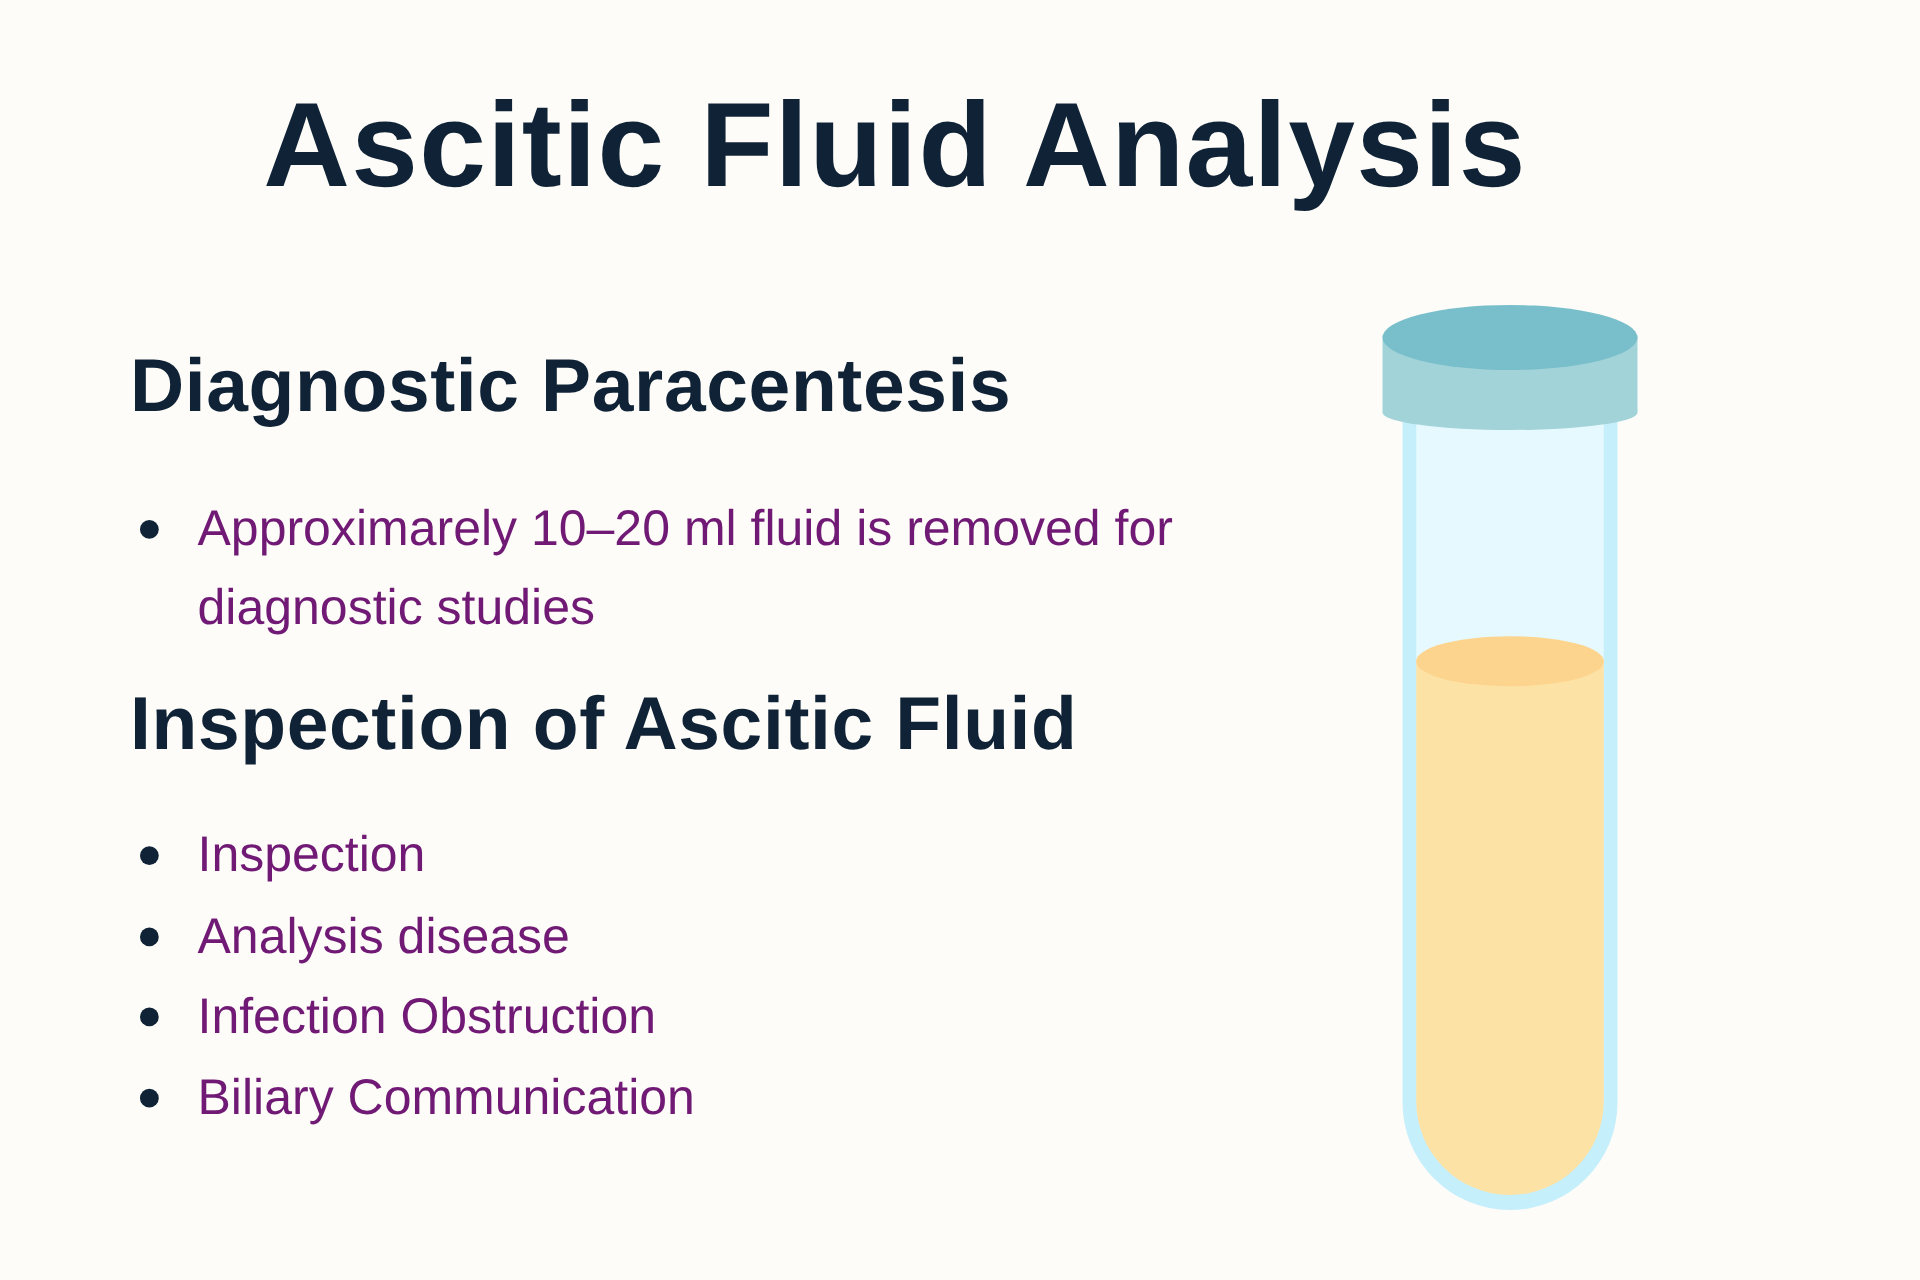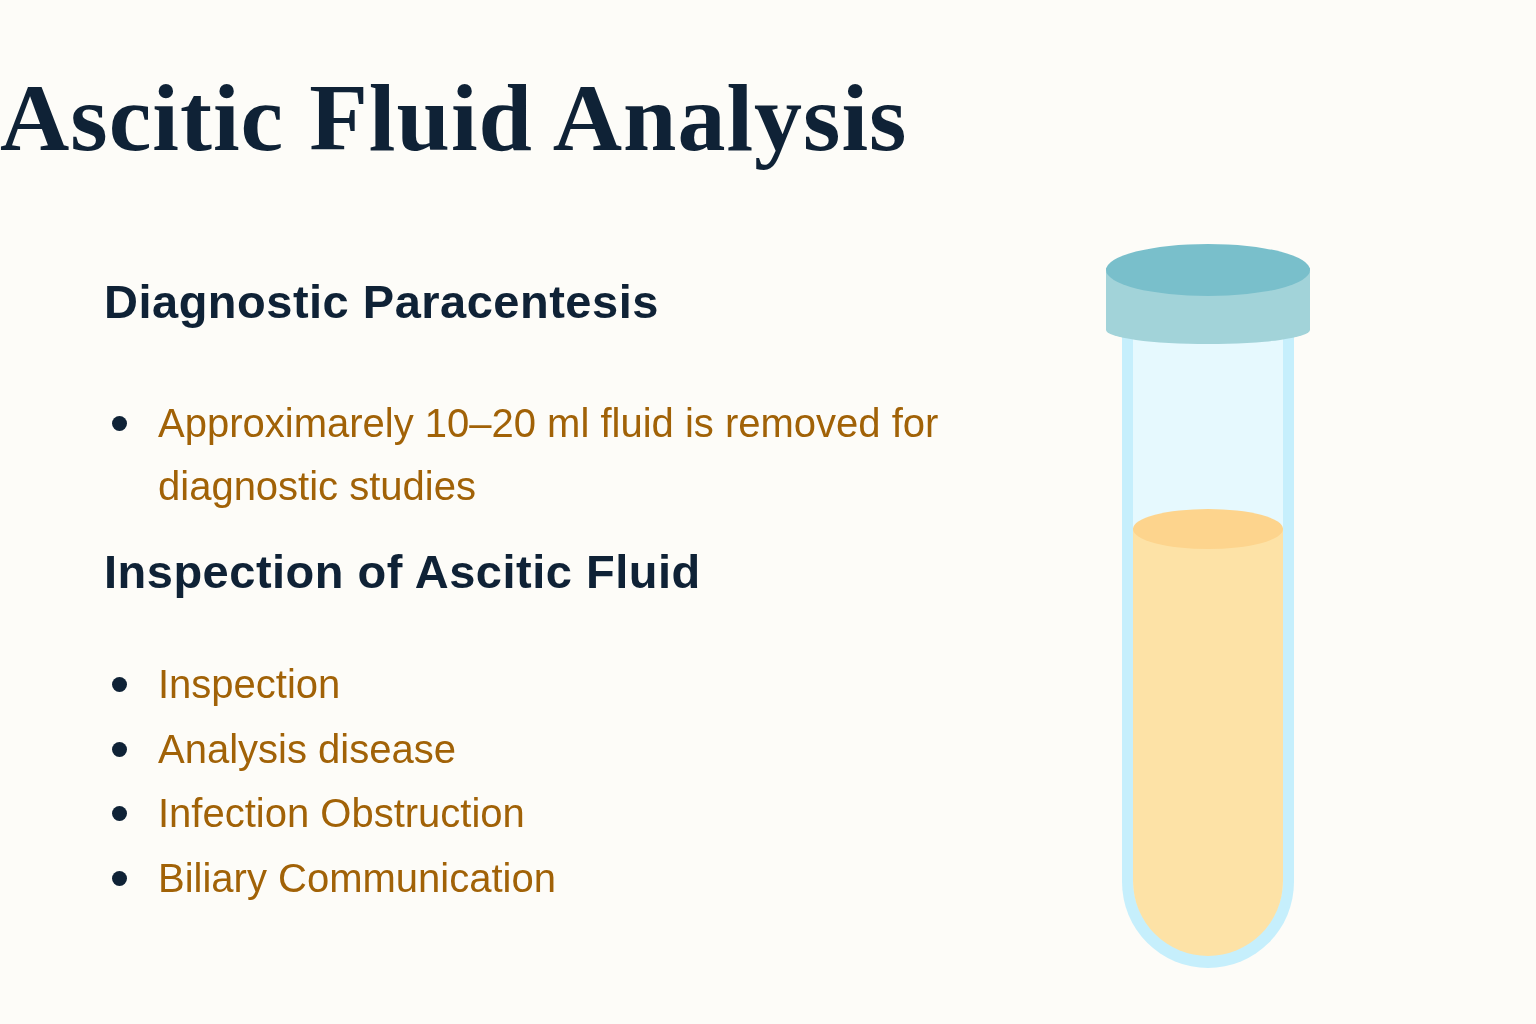--- a/index.html
+++ b/index.html
@@ -5,37 +5,38 @@
   html, body { margin: 0; padding: 0; }
   body {
     width: 1536px; height: 1024px; overflow: hidden;
     background: #fdfcf8;
     font-family: "Liberation Sans", "DejaVu Sans", sans-serif;
     color: #0f2236;
     position: relative;
   }
   .title {
     position: absolute; left: 0; top: 62px; width: 1432px;
+    text-align: center;
     font-size: 96px; font-weight: bold; letter-spacing: 1px;
-    color: #0f2236; margin: 0; font-family: Liberation Serif, serif;
+    color: #0f2236; margin: 0;
   }
   .heading {
     position: absolute; left: 104px; margin: 0;
-    font-size: 47px; font-weight: bold; color: #0f2236;
+    font-size: 60px; font-weight: bold; color: #0f2236;
     letter-spacing: 0.5px;
   }
   .h1 { top: 274px; }
   .h2 { top: 544px; }
   ul.bullets {
     position: absolute; left: 104px; margin: 0; padding: 0;
     list-style: none;
   }
   ul.bullets li {
     position: relative; padding-left: 54px;
-    font-size: 40px; color: #a16207;
+    font-size: 40px; color: #701a75;
   }
   ul.bullets li .dot {
     position: absolute; left: 8px; width: 15px; height: 15px;
     border-radius: 50%; background: #0f2236;
   }
   .b1 { top: 392px; width: 880px; }
   .b1 li { line-height: 63px; }
   .b1 li .dot { top: 24px; }
   .b2 { top: 652px; }
   .b2 li { line-height: 64.5px; }

